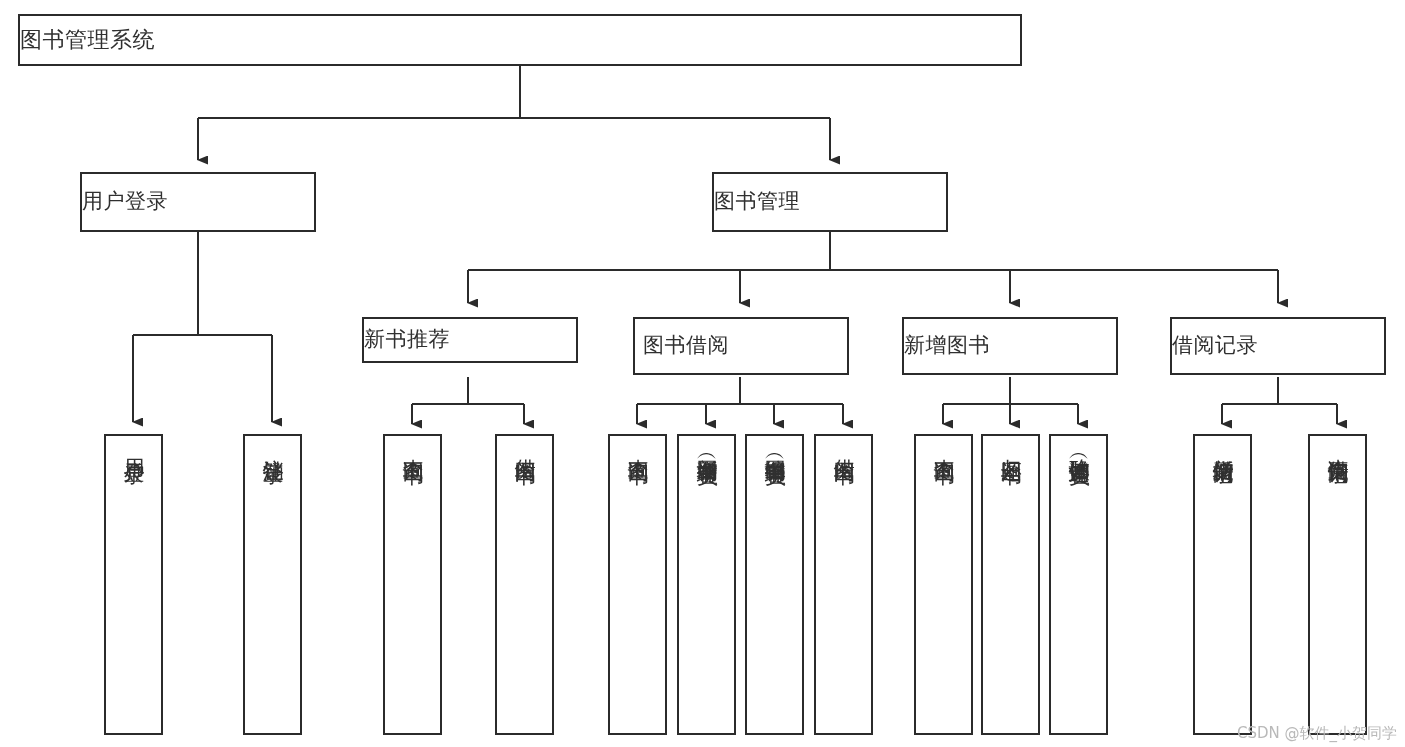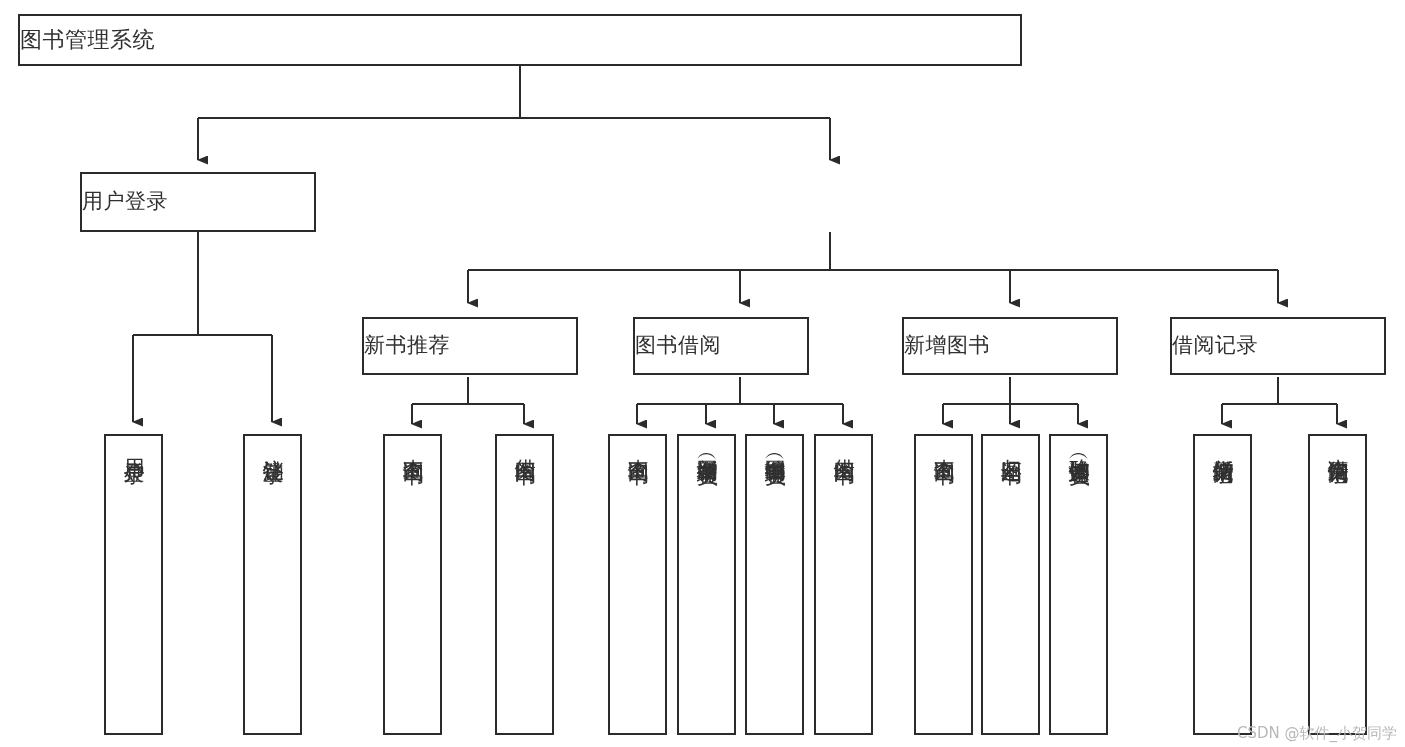--- a/index.html
+++ b/index.html
@@ -120,25 +120,28 @@
     </g>
   </svg>
 
   <div class="node node-h node-root" style="left:18px; top:14px; width:1004px; height:52px;">
     <span>图书管理系统</span>
   </div>
 
   <div class="node node-h" style="left:80px; top:172px; width:236px; height:60px;">
     <span>用户登录</span>
   </div>
+  <div class="node node-h" style="left:712px; top:172px; width:236px; height:60px;">
+    <span>图书管理</span>
+  </div>
 
-  <div class="node node-h" style="left:362px; top:317px; width:216px; height:58px;">
+  <div class="node node-h" style="left:362px; top:317px; width:216px; height:46px;">
     <span>新书推荐</span>
   </div>
-  <div class="node node-h" style="left:633px; top:317px; width:176px; height:58px;">
+  <div class="node node-h" style="left:633px; top:317px; width:216px; height:58px;padding-left:8px;">
     <span>图书借阅</span>
   </div>
   <div class="node node-h" style="left:902px; top:317px; width:216px; height:58px;">
     <span>新增图书</span>
   </div>
   <div class="node node-h" style="left:1170px; top:317px; width:216px; height:58px;">
     <span>借阅记录</span>
   </div>
 
   <div class="node node-v" style="left:104px; top:434px; width:59px; height:301px;">

